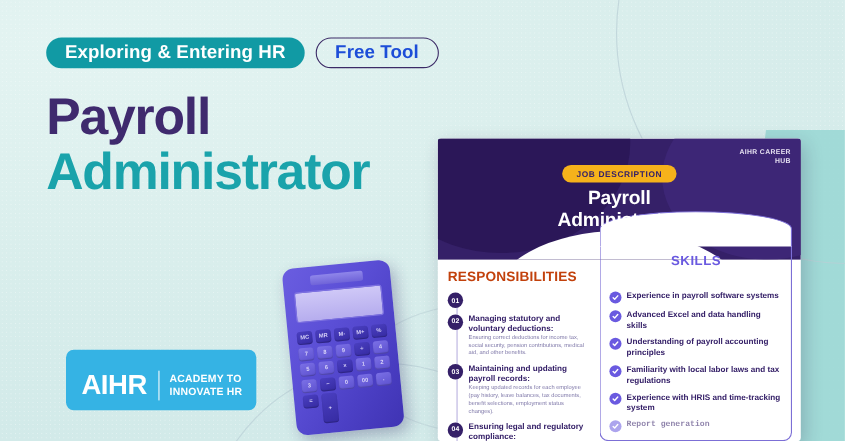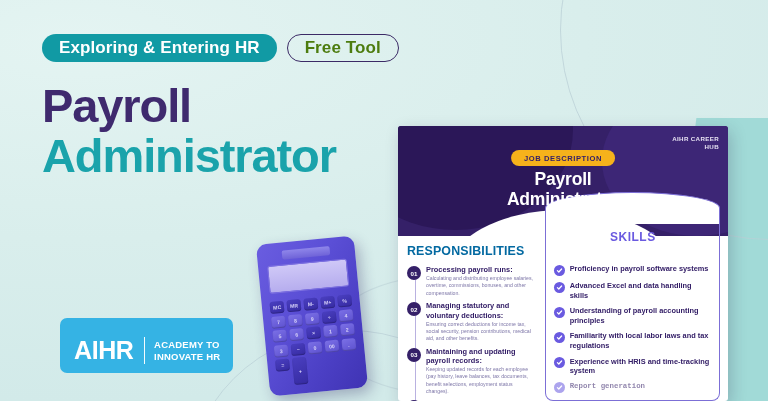--- a/index.html
+++ b/index.html
@@ -56,21 +56,21 @@
   
   .left { position:absolute; left:42px; top:34px; width:370px; z-index:6; }
   .pills { display:flex; align-items:center; gap:10px; }
   .pill {
     display:inline-flex; align-items:center; justify-content:center;
     height:28px; padding:0 17px; border-radius:14px;
     font-size:17px; font-weight:bold; letter-spacing:.1px;
     white-space:nowrap;
   }
   .pill-solid { background:#119aa4; color:#ffffff; }
-  .pill-outline { background:transparent; color:#4d7c0f; border:1.6px solid #3b2a66; }
+  .pill-outline { background:transparent; color:#1d4ed8; border:1.6px solid #3b2a66; }
 
   .headline { margin-top:20px; line-height:1.02; }
   .headline .l1, .headline .l2 {
     display:block;
     font-size:47px; font-weight:bold; letter-spacing:-1.1px;
   }
   .headline .l1 { color:#3f2a6e; }
   .headline .l2 { color:#1aa3ab; margin-top:2px; }
 
   
@@ -190,21 +190,21 @@
 
   .card-body {
     position:relative; height:165px;
     display:flex;
     padding:0;
   }
 
   
   .resp { width:176px; padding:8px 6px 0 9px; position:relative; }
   .resp h3 {
-    color:#0369a1; font-size:12.4px; font-weight:bold; letter-spacing:.15px;
+    color:#c2410c; font-size:12.4px; font-weight:bold; letter-spacing:.15px;
     margin-bottom:7px;
   }
   .resp-line {
     position:absolute; left:16.5px; top:30px; bottom:0;
     width:1.1px; background:#b9b1e0;
   }
   .resp-item { display:flex; gap:5px; margin-bottom:4.5px; position:relative; }
   .num {
     flex:0 0 auto; width:14px; height:14px; border-radius:50%;
     background:#352068; color:#ffffff;
@@ -332,24 +332,20 @@
   </div>
 
   <div class="card-body">
 
     <div class="resp">
       <h3>RESPONSIBILITIES</h3>
       <div class="resp-line"></div>
       <div id="resp-list">
           <div class="resp-item">
             <div class="num">01</div>
-            <div class="rtext">
-              <div class="rtitle">Processing payroll runs:</div>
-              <div class="rdesc">Calculating and distributing employee salaries, overtime, commissions, bonuses, and other compensation.</div>
-            </div>
           </div>
           <div class="resp-item">
             <div class="num">02</div>
             <div class="rtext">
               <div class="rtitle">Managing statutory and voluntary deductions:</div>
               <div class="rdesc">Ensuring correct deductions for income tax, social security, pension contributions, medical aid, and other benefits.</div>
             </div>
           </div>
           <div class="resp-item">
             <div class="num">03</div>
@@ -370,21 +366,21 @@
     <div class="skills">
       <div class="skills-arc"></div>
       <h3>SKILLS</h3>
       <div id="skills-list">
           <div class="skill-item">
             <div class="check">
               <svg width="7" height="7" viewBox="0 0 10 10">
                 <path d="M2 5.2 L4 7.2 L8 2.8" stroke="#ffffff" stroke-width="1.8" fill="none" stroke-linecap="round" stroke-linejoin="round"></path>
               </svg>
             </div>
-            <div class="stext">Proficiency in payroll software systems</div>
+            <div class="stext">Experience in payroll software systems</div>
           </div>
           <div class="skill-item">
             <div class="check">
               <svg width="7" height="7" viewBox="0 0 10 10">
                 <path d="M2 5.2 L4 7.2 L8 2.8" stroke="#ffffff" stroke-width="1.8" fill="none" stroke-linecap="round" stroke-linejoin="round"></path>
               </svg>
             </div>
             <div class="stext">Advanced Excel and data handling skills</div>
           </div>
           <div class="skill-item">

